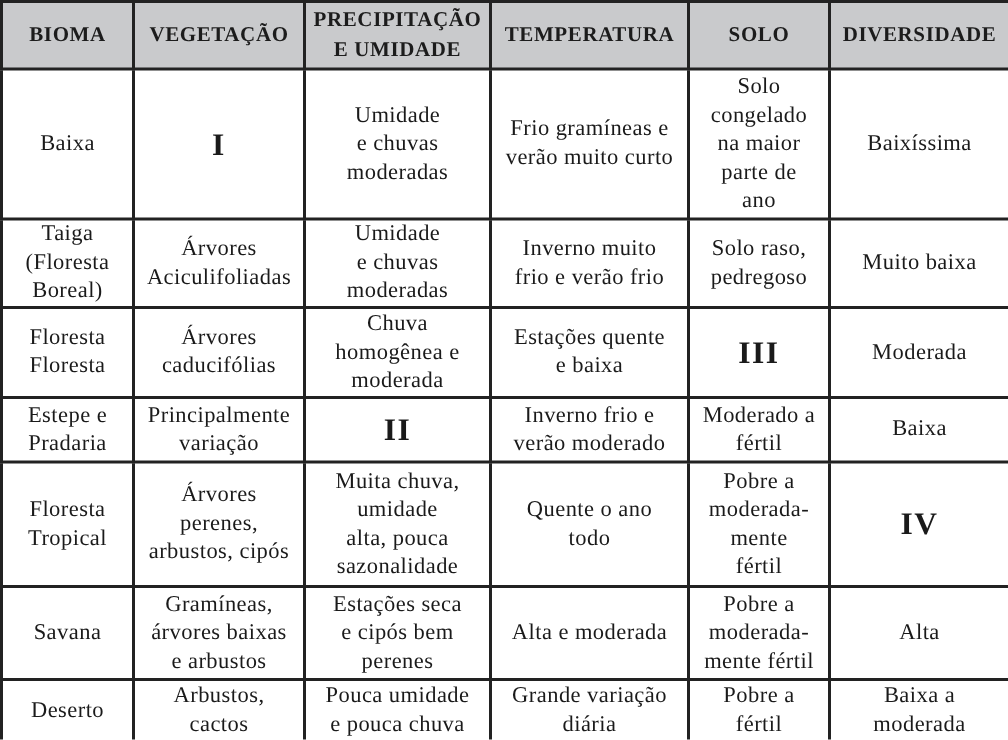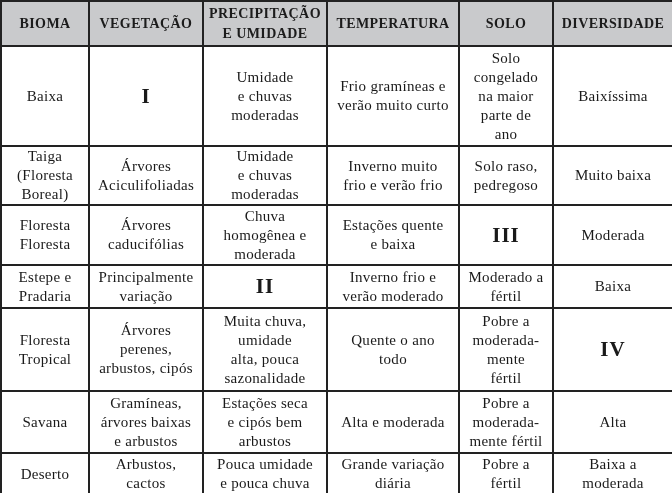--- a/index.html
+++ b/index.html
@@ -214,21 +214,21 @@
           <span class="cell-line">Savana</span>
         </td>
       <td>
         <span class="cell-line">Gramíneas,</span>
         <span class="cell-line">árvores baixas</span>
         <span class="cell-line">e arbustos</span>
       </td>
       <td>
         <span class="cell-line">Estações seca</span>
         <span class="cell-line">e cipós bem</span>
-        <span class="cell-line">arbustos</span>
+        <span class="cell-line">perenes</span>
       </td>
       <td>
           <span class="cell-line">Alta e moderada</span>
         </td>
       <td>
         <span class="cell-line">Pobre a</span>
         <span class="cell-line">moderada-</span>
         <span class="cell-line">mente fértil</span>
       </td>
       <td>

